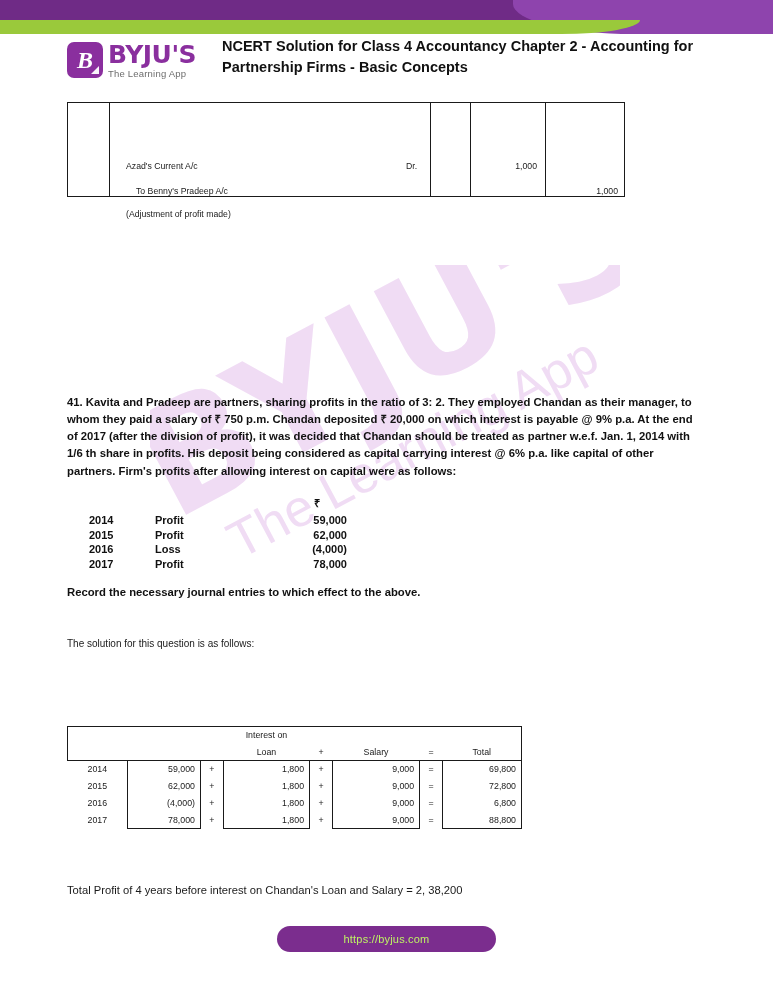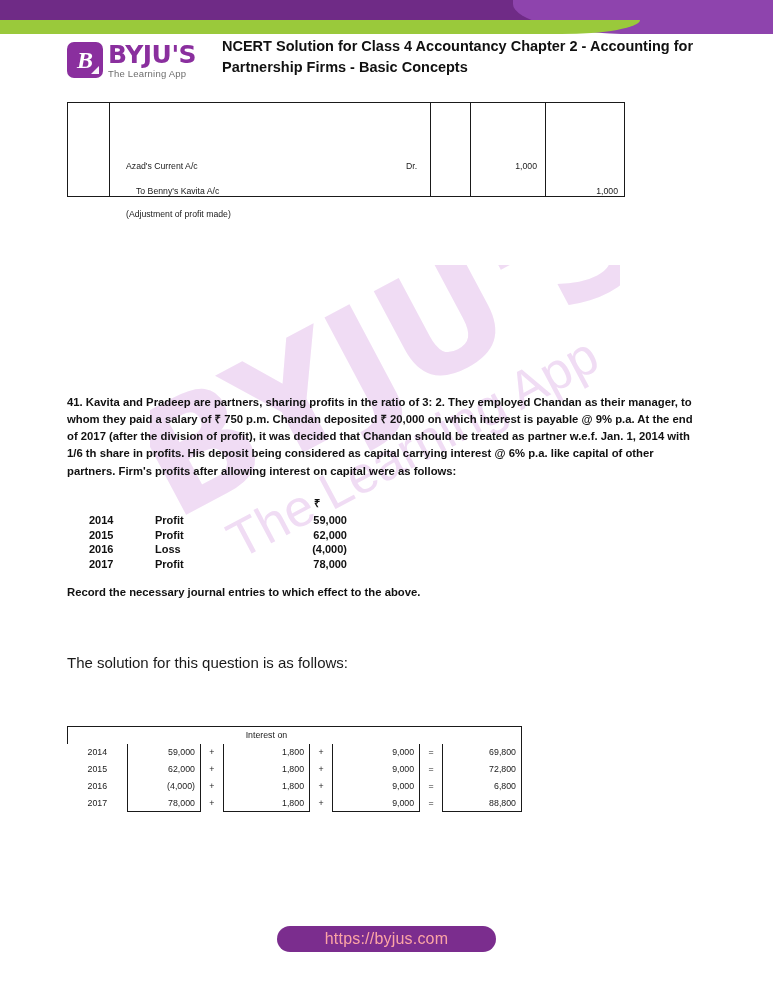--- a/index.html
+++ b/index.html
@@ -189,22 +189,22 @@
   .record-line {
     position: absolute;
     left: 67px; top: 586px;
     font-size: 11.3px;
     font-weight: bold;
     color: #111;
     z-index: 2;
   }
   .solution-line {
     position: absolute;
-    left: 67px; top: 654px;
-    font-size: 15px;
+    left: 67px; top: 638px;
+    font-size: 10px;
     color: #1a1a1a;
     z-index: 2;
   }
 
   
   .calc-table {
     position: absolute;
     left: 67px; top: 679px;
     width: 455px;
     border-collapse: collapse;
@@ -250,22 +250,22 @@
     left: 277px; top: 926px;
     width: 219px; height: 26px;
     background: #7b2d8e;
     border-radius: 13px;
     display: flex;
     align-items: center;
     justify-content: center;
     z-index: 2;
   }
   .url-pill span {
-    color: #fca5a5;
-    font-size: 16px;
+    color: #bef264;
+    font-size: 11px;
     letter-spacing: .2px;
   }
 </style>
 </head>
 <body>
 
 <div class="page">
 
   <div class="banner">
     <div class="banner-purple"></div>
@@ -299,21 +299,21 @@
   <div class="journal-table">
     <div class="jt-vline" style="left:41px;"></div>
     <div class="jt-vline" style="left:362px;"></div>
     <div class="jt-vline" style="left:402px;"></div>
     <div class="jt-vline" style="left:477px;"></div>
 
     <div class="jt-cell-text" style="left:58px;  top:18px;">Azad's Current  A/c</div>
     <div class="jt-cell-text" style="left:338px; top:18px;">Dr.</div>
     <div class="jt-cell-text" style="left:413px; top:18px; width:56px; text-align:right;">1,000</div>
 
-    <div class="jt-cell-text" style="left:68px;  top:43px;">To Benny's Kavita A/c</div>
+    <div class="jt-cell-text" style="left:68px;  top:43px;">To Benny's Pradeep A/c</div>
     <div class="jt-cell-text" style="left:488px; top:43px; width:62px; text-align:right;">1,000</div>
 
     <div class="jt-cell-text" style="left:58px;  top:66px;">(Adjustment of profit made)</div>
   </div>
 
   <div class="question">41. Kavita and Pradeep are partners, sharing profits in the ratio of 3: 2. They employed Chandan as their manager, to whom they paid a salary of ₹ 750 p.m. Chandan deposited ₹ 20,000 on which interest is payable @ 9% p.a. At the end of 2017 (after the division of profit), it was decided that Chandan should be treated as partner w.e.f. Jan. 1, 2014 with 1/6 th share in profits. His deposit being considered as capital carrying interest @ 6% p.a. like capital of other partners. Firm's profits after allowing interest on capital were as follows:</div>
 
   <div class="profit-list">
     <div class="rupee-head">₹</div>
     <div class="pl-row" style="top:19px;">
@@ -346,20 +346,30 @@
         <tr>
       <td class="c-year nb-b nb-r"></td>
       <td class="c-val nb-b nb-l nb-r"></td>
       <td class="c-op nb-b nb-l nb-r"></td>
       <td class="c-loan hdr-ctr nb-b nb-l nb-r">Interest on</td>
       <td class="c-op nb-b nb-l nb-r"></td>
       <td class="c-sal nb-b nb-l nb-r"></td>
       <td class="c-op nb-b nb-l nb-r"></td>
       <td class="c-tot nb-b nb-l"></td>
     </tr>
+    <tr>
+      <td class="c-year nb-t nb-r"></td>
+      <td class="c-val nb-t nb-l nb-r"></td>
+      <td class="c-op nb-t nb-l nb-r"></td>
+      <td class="c-loan hdr-ctr nb-t nb-l nb-r">Loan</td>
+      <td class="c-op nb-t nb-l nb-r">+</td>
+      <td class="c-sal hdr-ctr nb-t nb-l nb-r">Salary</td>
+      <td class="c-op nb-t nb-l nb-r">=</td>
+      <td class="c-tot hdr-ctr nb-t nb-l">Total</td>
+    </tr>
 
     <tr>
       <td class="c-year no-b">2014</td>
       <td class="c-val nb-t nb-b">59,000</td>
       <td class="c-op nb-t nb-b">+</td>
       <td class="c-loan nb-t nb-b">1,800</td>
       <td class="c-op nb-t nb-b">+</td>
       <td class="c-sal nb-t nb-b">9,000</td>
       <td class="c-op nb-t nb-b">=</td>
       <td class="c-tot nb-t nb-b">69,800</td>
@@ -390,18 +400,19 @@
       <td class="c-op nb-t nb-b">+</td>
       <td class="c-loan nb-t">1,800</td>
       <td class="c-op nb-t nb-b">+</td>
       <td class="c-sal nb-t">9,000</td>
       <td class="c-op nb-t nb-b">=</td>
       <td class="c-tot nb-t">88,800</td>
     </tr>
   </tbody>
     </table>
 
+  <div class="foot-line foot-2">Total Profit of 4 years before interest on Chandan's Loan and Salary = 2, 38,200</div>
 
   <div class="url-pill">
     <span>https://byjus.com</span>
   </div>
 
 </div>
 
 </body></html>

